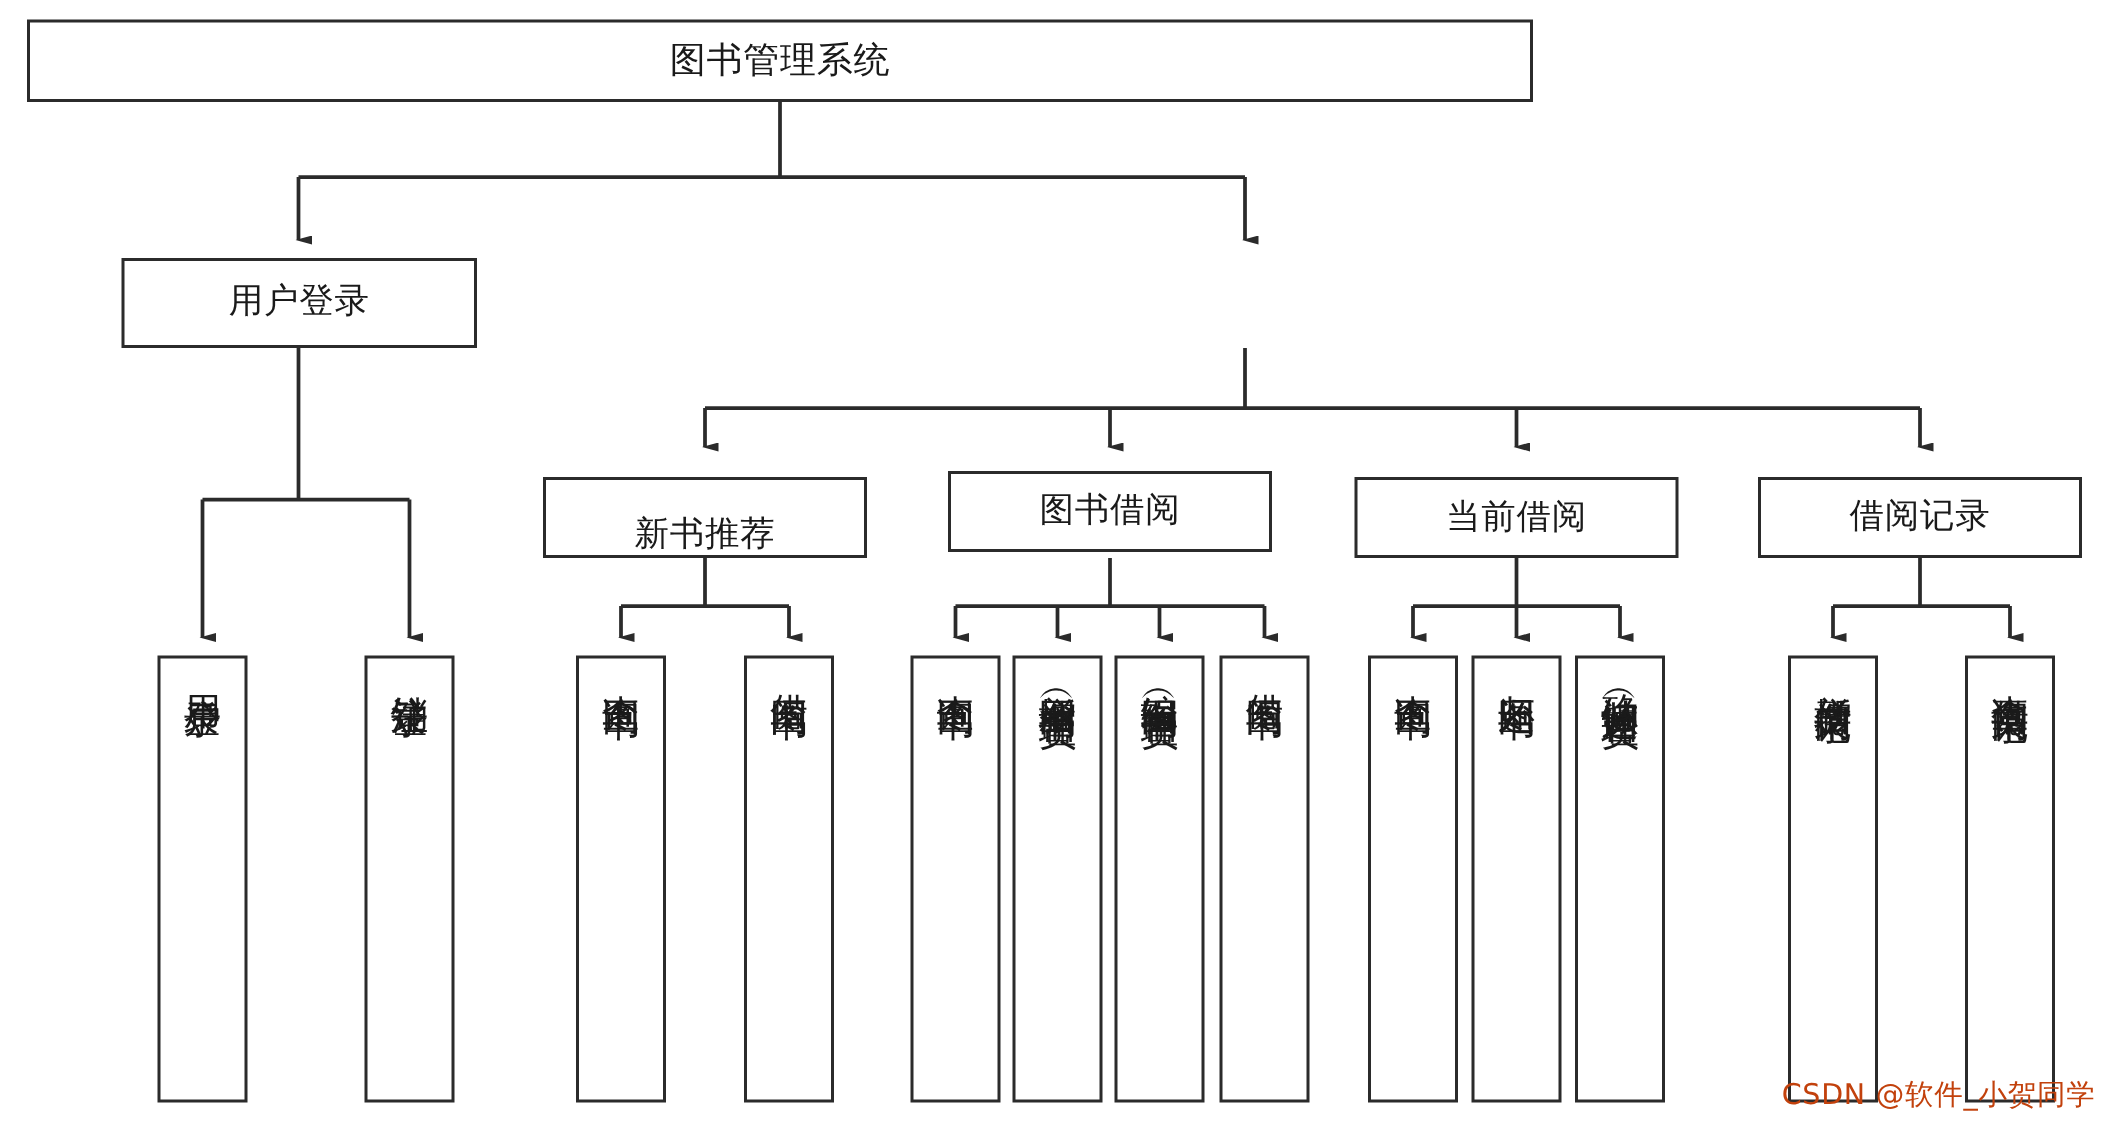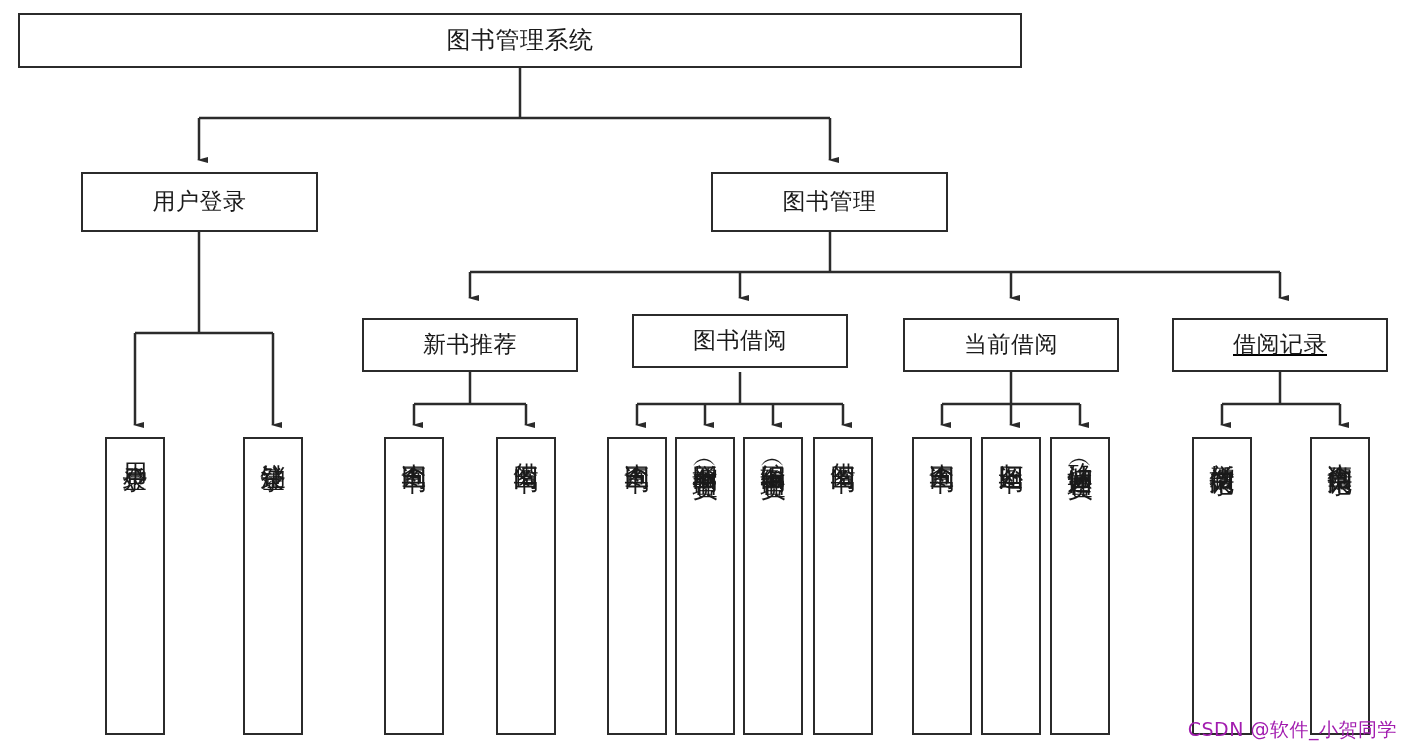--- a/index.html
+++ b/index.html
@@ -58,21 +58,21 @@
     text-orientation: upright;
     font-size: 25px;
     letter-spacing: 2px;
     line-height: 1.0;
   }
   .watermark {
     position: absolute;
     right: 8px;
     bottom: 4px;
     font-size: 19px;
-    color: #a21caf;
+    color: #c2410c;
     letter-spacing: 0.5px;
     user-select: none;
   }
 </style>
 </head>
 <body>
 
 <div id="canvas">
 
   <svg class="connectors" viewBox="0 0 1405 747">
@@ -128,37 +128,34 @@
   </svg>
 
   <div class="node root horiz" style="left:18px; top:13px; width:1004px; height:55px;">
     <span class="node-label">图书管理系统</span>
   </div>
 
   <div class="node horiz" style="left:81px; top:172px; width:237px; height:60px;">
     <span class="node-label">用户登录</span>
   </div>
 
-  <div class="node horiz" style="left:711px; top:172px; width:237px; height:60px;">
-    <span class="node-label">图书管理</span>
-  </div>
-
-  <div class="node horiz" style="left:362px; top:318px; width:216px; height:54px;">
+
+  <div class="node horiz" style="left:362px; top:318px; width:216px; height:54px;align-items:flex-end;">
     <span class="node-label">新书推荐</span>
   </div>
 
   <div class="node horiz" style="left:632px; top:314px; width:216px; height:54px;">
     <span class="node-label">图书借阅</span>
   </div>
 
   <div class="node horiz" style="left:903px; top:318px; width:216px; height:54px;font-family:Liberation Serif, serif;">
     <span class="node-label">当前借阅</span>
   </div>
 
-  <div class="node horiz" style="left:1172px; top:318px; width:216px; height:54px;text-decoration:underline;">
+  <div class="node horiz" style="left:1172px; top:318px; width:216px; height:54px;">
     <span class="node-label">借阅记录</span>
   </div>
 
   <div class="node vert" style="left:105px; top:437px; width:60px; height:298px;">
     <span class="node-label">用户登录</span>
   </div>
 
   <div class="node vert" style="left:243px; top:437px; width:60px; height:298px;">
     <span class="node-label">注销登录</span>
   </div>

